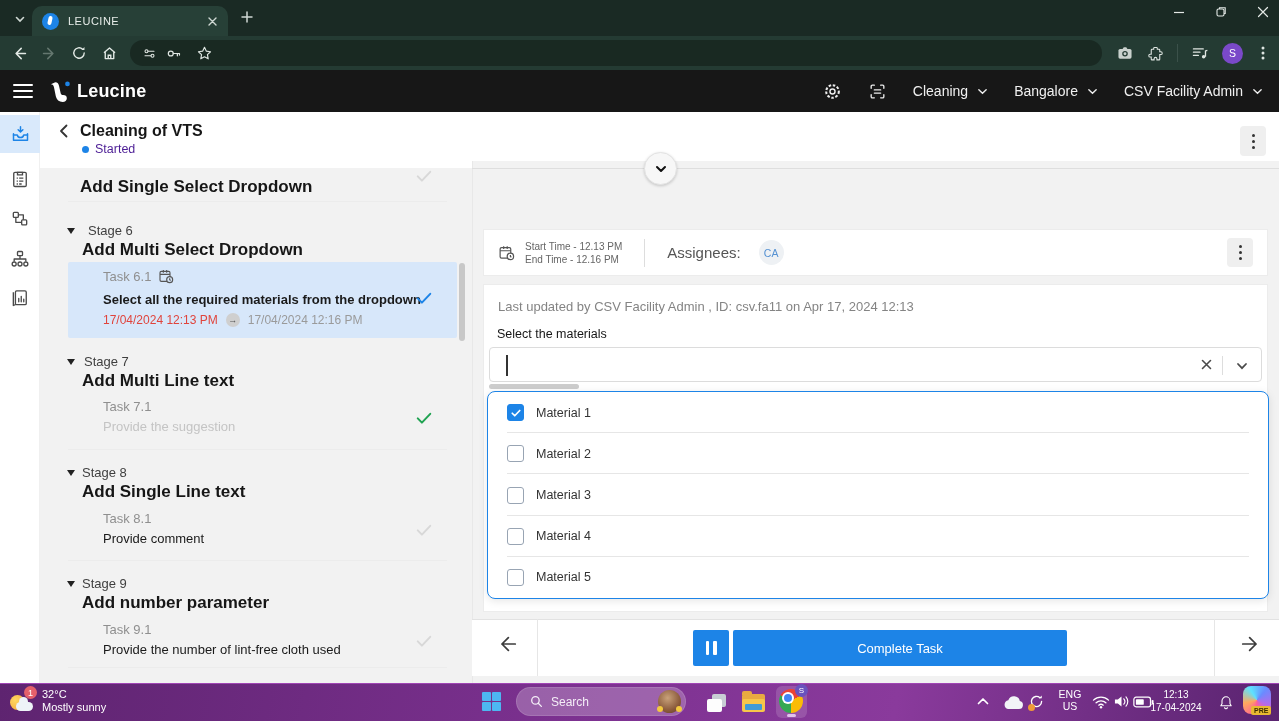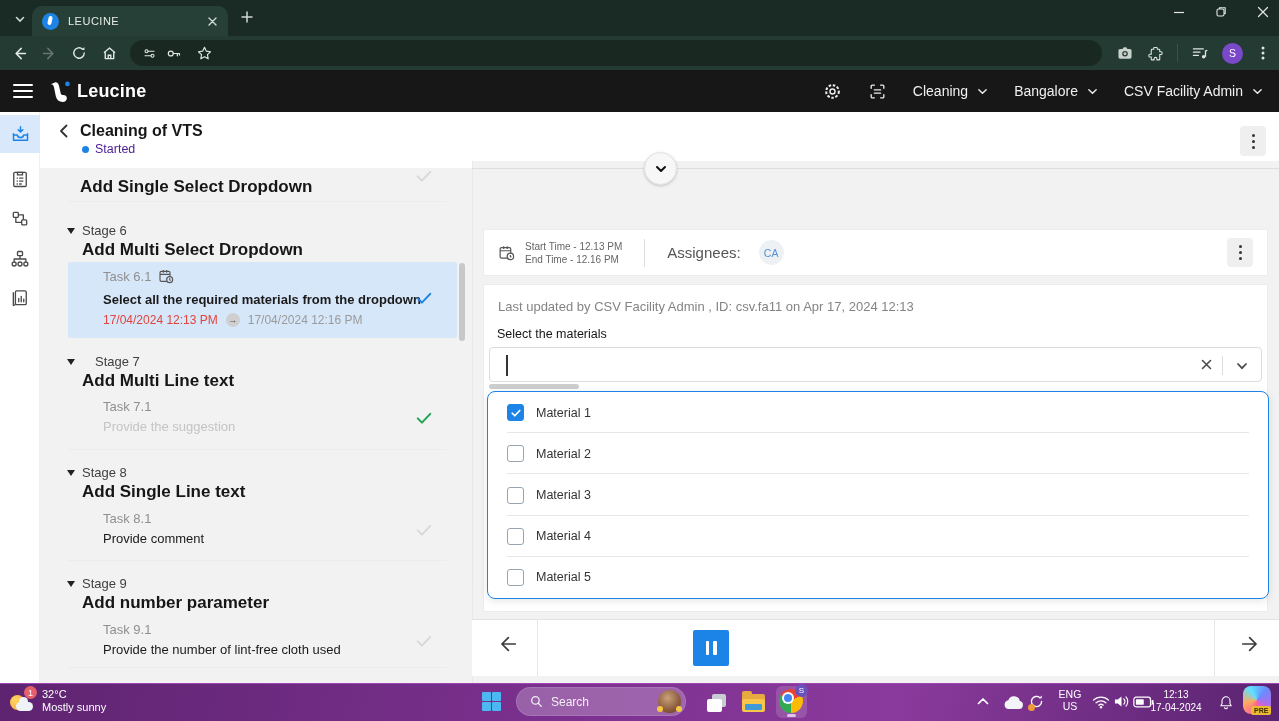--- a/index.html
+++ b/index.html
@@ -351,21 +351,21 @@
   <div>
     <span class="ab sb-task-bold" style="left:80px;top:177px;">Add Single Select Dropdown</span>
     <span class="ab chk-gray" style="left:414px;top:166px;">
         <svg width="20" height="20" viewBox="0 0 24 24">
           <path d="M4.5 12.5l5 5L19.5 7" fill="none" stroke="currentColor" stroke-width="2.4" stroke-linecap="round" stroke-linejoin="round"></path>
         </svg>
       </span>
     <div class="ab divider" style="left:68px;top:201px;width:379px;"></div>
 
     <span class="ab caret" style="left:67px;top:228px;"></span>
-    <span class="ab sb-stage" style="left:82px;top:223px;">Stage 6</span>
+    <span class="ab sb-stage" style="left:88px;top:223px;">Stage 6</span>
     <span class="ab sb-task-bold" style="left:82px;top:240px;">Add Multi Select Dropdown</span>
     <div class="ab taskcard">
       <span class="ab tcode" style="left:35px;top:7px;">Task 6.1</span>
       <span class="ab" style="left:90px;top:6px;color:#555;">
         <svg width="16" height="16" viewBox="0 0 24 24" fill="none" stroke="currentColor" stroke-width="1.7">
             <rect x="3" y="5" width="15" height="15" rx="2"></rect>
             <path d="M3 9.5h15M8 3v4M13 3v4"></path>
             <circle cx="17.5" cy="17.5" r="4.5" fill="#d7e7fa"></circle>
             <path d="M17.5 15.5v2l1.4 1.2"></path>
           </svg>
@@ -377,21 +377,21 @@
         <span class="date-gray">17/04/2024 12:16 PM</span>
       </div>
       <span class="ab chk-blue" style="left:346px;top:26px;">
           <svg width="20" height="20" viewBox="0 0 24 24">
             <path d="M4.5 12.5l5 5L19.5 7" fill="none" stroke="currentColor" stroke-width="2.4" stroke-linecap="round" stroke-linejoin="round"></path>
           </svg>
         </span>
     </div>
 
     <span class="ab caret" style="left:67px;top:359px;"></span>
-    <span class="ab sb-stage" style="left:95px;top:354px;">Stage 7</span>
+    <span class="ab sb-stage" style="left:84px;top:354px;">Stage 7</span>
     <span class="ab sb-task-bold" style="left:82px;top:371px;">Add Multi Line text</span>
     <span class="ab tcode" style="left:103px;top:399px;">Task 7.1</span>
     <span class="ab tgray" style="left:103px;top:419px;">Provide the suggestion</span>
     <span class="ab chk-green" style="left:414px;top:408px;">
         <svg width="20" height="20" viewBox="0 0 24 24">
           <path d="M4.5 12.5l5 5L19.5 7" fill="none" stroke="currentColor" stroke-width="2.4" stroke-linecap="round" stroke-linejoin="round"></path>
         </svg>
       </span>
     <div class="ab divider" style="left:68px;top:449px;width:379px;"></div>
 
@@ -522,20 +522,21 @@
   <span class="navarrow" style="left:496px;">
     <svg width="22" height="22" viewBox="0 0 24 24">
         <path d="M13.5 5l-7 7 7 7M6.5 12H21" fill="none" stroke="#3c3c3c" stroke-width="1.9" stroke-linecap="round" stroke-linejoin="round"></path>
       </svg>
   </span>
   <span class="bbsep" style="left:537px;"></span>
   <span class="pausebtn">
       <i></i>
       <i></i>
     </span>
+  <span class="completebtn">Complete Task</span>
   <span class="bbsep" style="left:1214px;"></span>
   <span class="navarrow" style="left:1240px;">
     <svg width="22" height="22" viewBox="0 0 24 24">
         <path d="M10.5 5l7 7-7 7M17.5 12H3" fill="none" stroke="#3c3c3c" stroke-width="1.9" stroke-linecap="round" stroke-linejoin="round"></path>
       </svg>
   </span>
 
   <div class="ab taskbar">
     <div class="weatherwrap">
       <span class="wicon">

